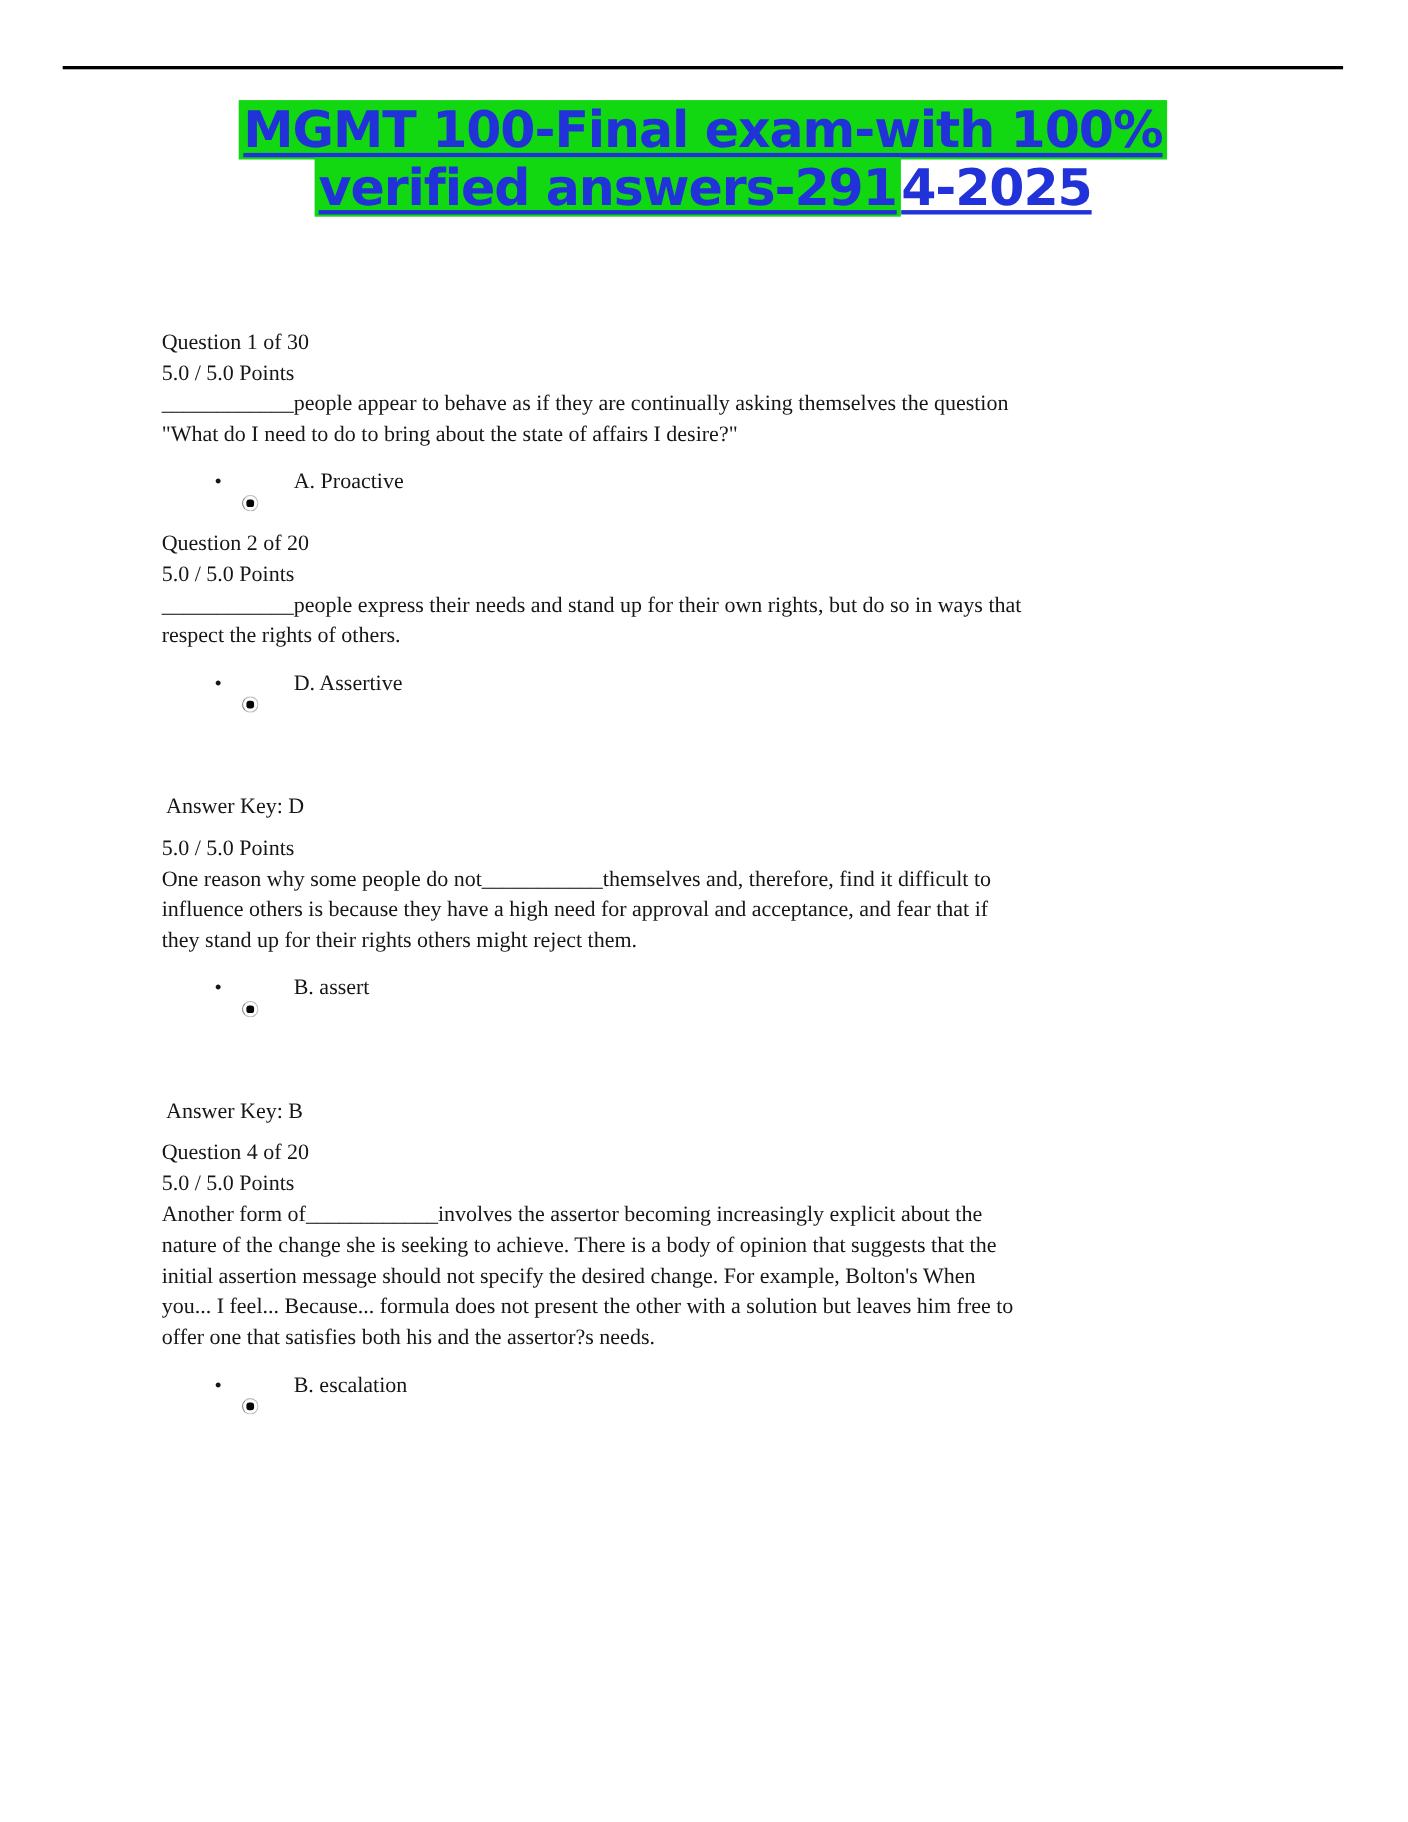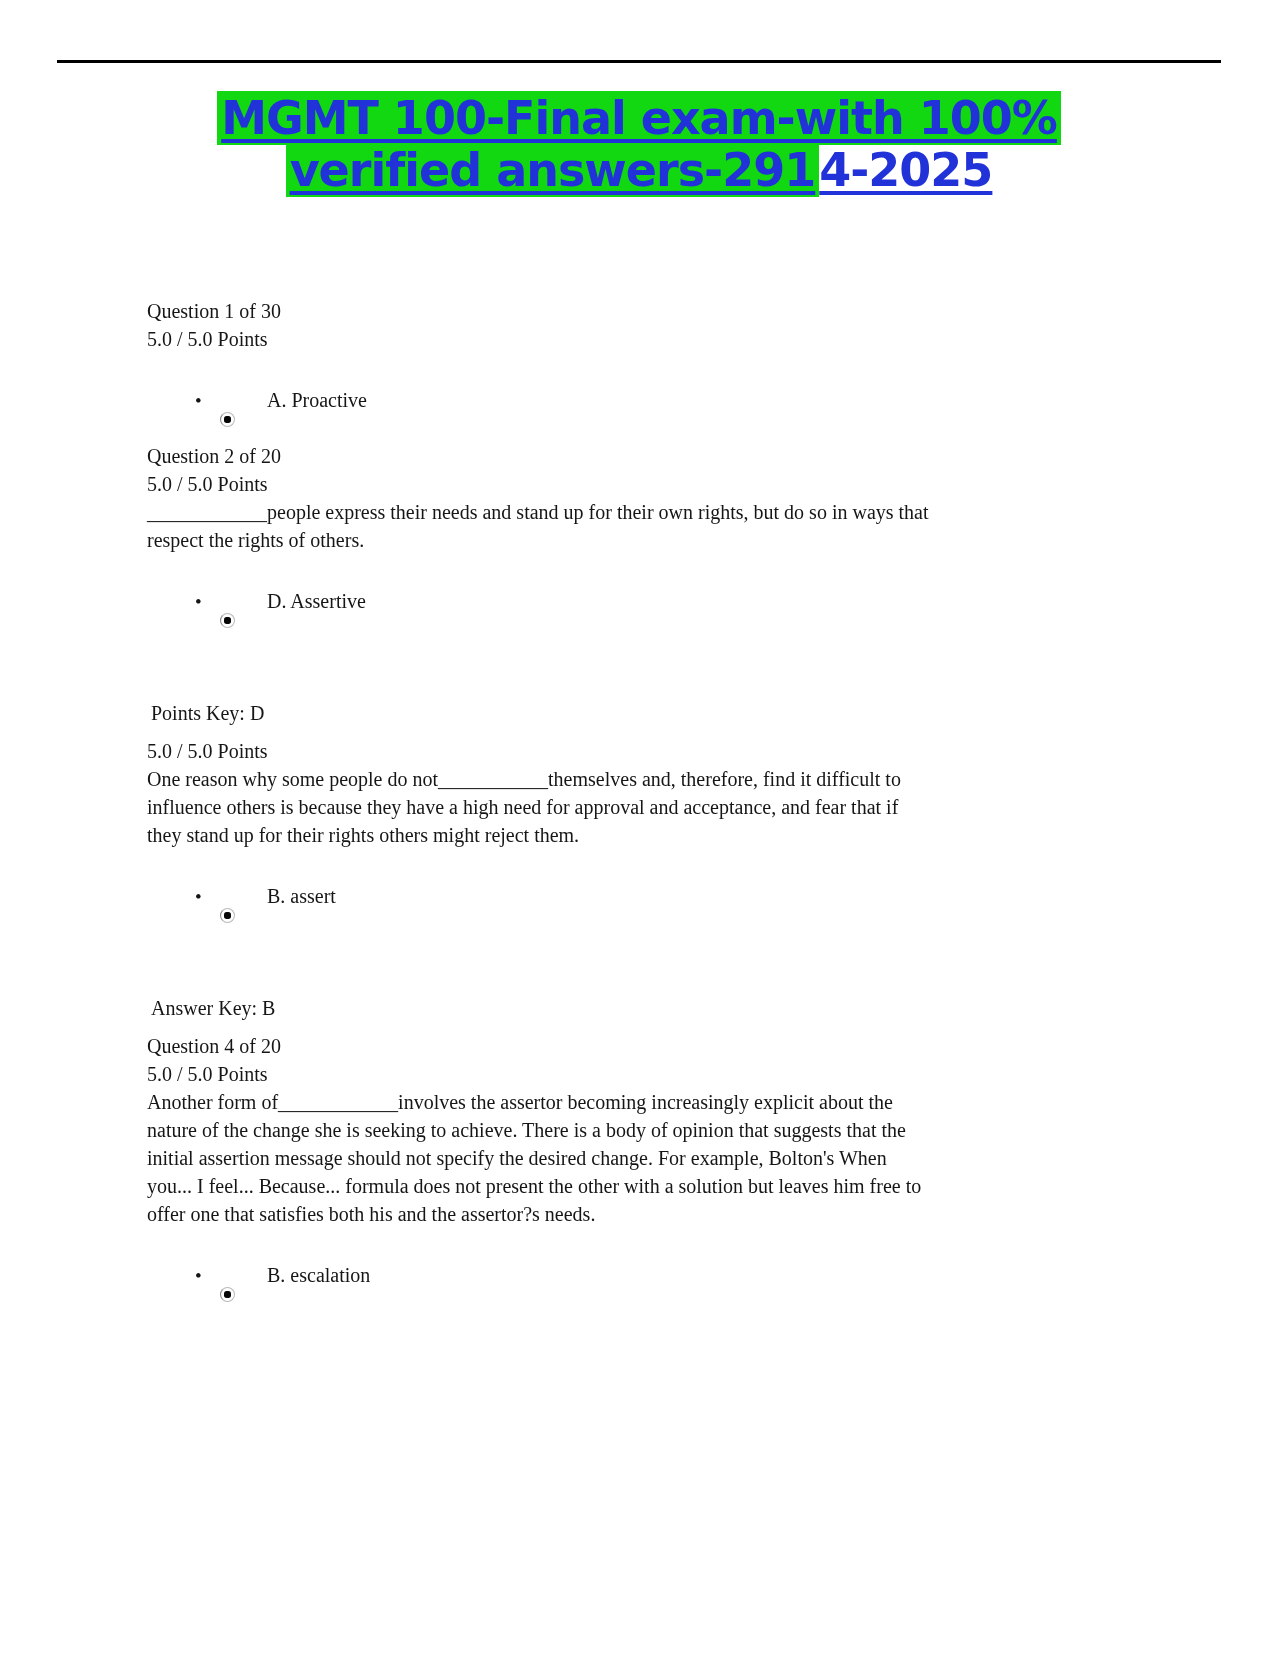--- a/index.html
+++ b/index.html
@@ -52,21 +52,21 @@
     top: 297px;
     width: 1010px;
     font-size: 20px;
     line-height: 28px;
   }
   .q { margin: 0; }
   .q:not(:first-child) { margin-top: 10px; font-family: Liberation Serif, serif; }
   .q-number, .q-points, .q-body { margin: 0; }
 
   .option-row {
-    margin-top: 33px;
+    margin-top: 15px;
     padding-left: 48px;
     line-height: 28px;
   }
   .bullet {
     display: inline-block;
     width: 72px;
     font-size: 19px;
   }
   .option-label { display: inline; }
 
@@ -112,39 +112,40 @@
 <h1 class="title" style="color: rgb(33, 51, 216);">
   <span class="hl" style="background-color: rgb(18, 216, 18);">MGMT 100-Final exam-with 100%</span><br>
   <span class="hl" style="background-color: rgb(18, 216, 18);">verified answers-291</span><span>4-2025</span>
 </h1>
 
 <main class="content">
 
   <section class="q">
     <div class="q-number">Question 1 of 30</div>
     <div class="q-points">5.0 / 5.0 Points</div>
+    <div class="q-body">____________people appear to behave as if they are continually asking themselves the question<br>"What do I need to do to bring about the state of affairs I desire?"</div>
     <div class="option-row">
       <span class="bullet">•</span><span class="option-label">A. Proactive</span>
     </div>
     <div class="radio-row">
       <span class="radio"></span>
     </div>
   </section>
 
   <section class="q">
     <div class="q-number">Question 2 of 20</div>
     <div class="q-points">5.0 / 5.0 Points</div>
     <div class="q-body">____________people express their needs and stand up for their own rights, but do so in ways that<br>respect the rights of others.</div>
     <div class="option-row">
       <span class="bullet">•</span><span class="option-label">D. Assertive</span>
     </div>
     <div class="radio-row">
       <span class="radio"></span>
     </div>
-    <div class="answer-key">Points Key: D</div>
+    <div class="answer-key">Answer Key: D</div>
   </section>
 
   <section class="q">
     <div class="q-points">5.0 / 5.0 Points</div>
     <div class="q-body">One reason why some people do not___________themselves and, therefore, find it difficult to<br>influence others is because they have a high need for approval and acceptance, and fear that if<br>they stand up for their rights others might reject them.</div>
     <div class="option-row">
       <span class="bullet">•</span><span class="option-label">B. assert</span>
     </div>
     <div class="radio-row">
       <span class="radio"></span>

